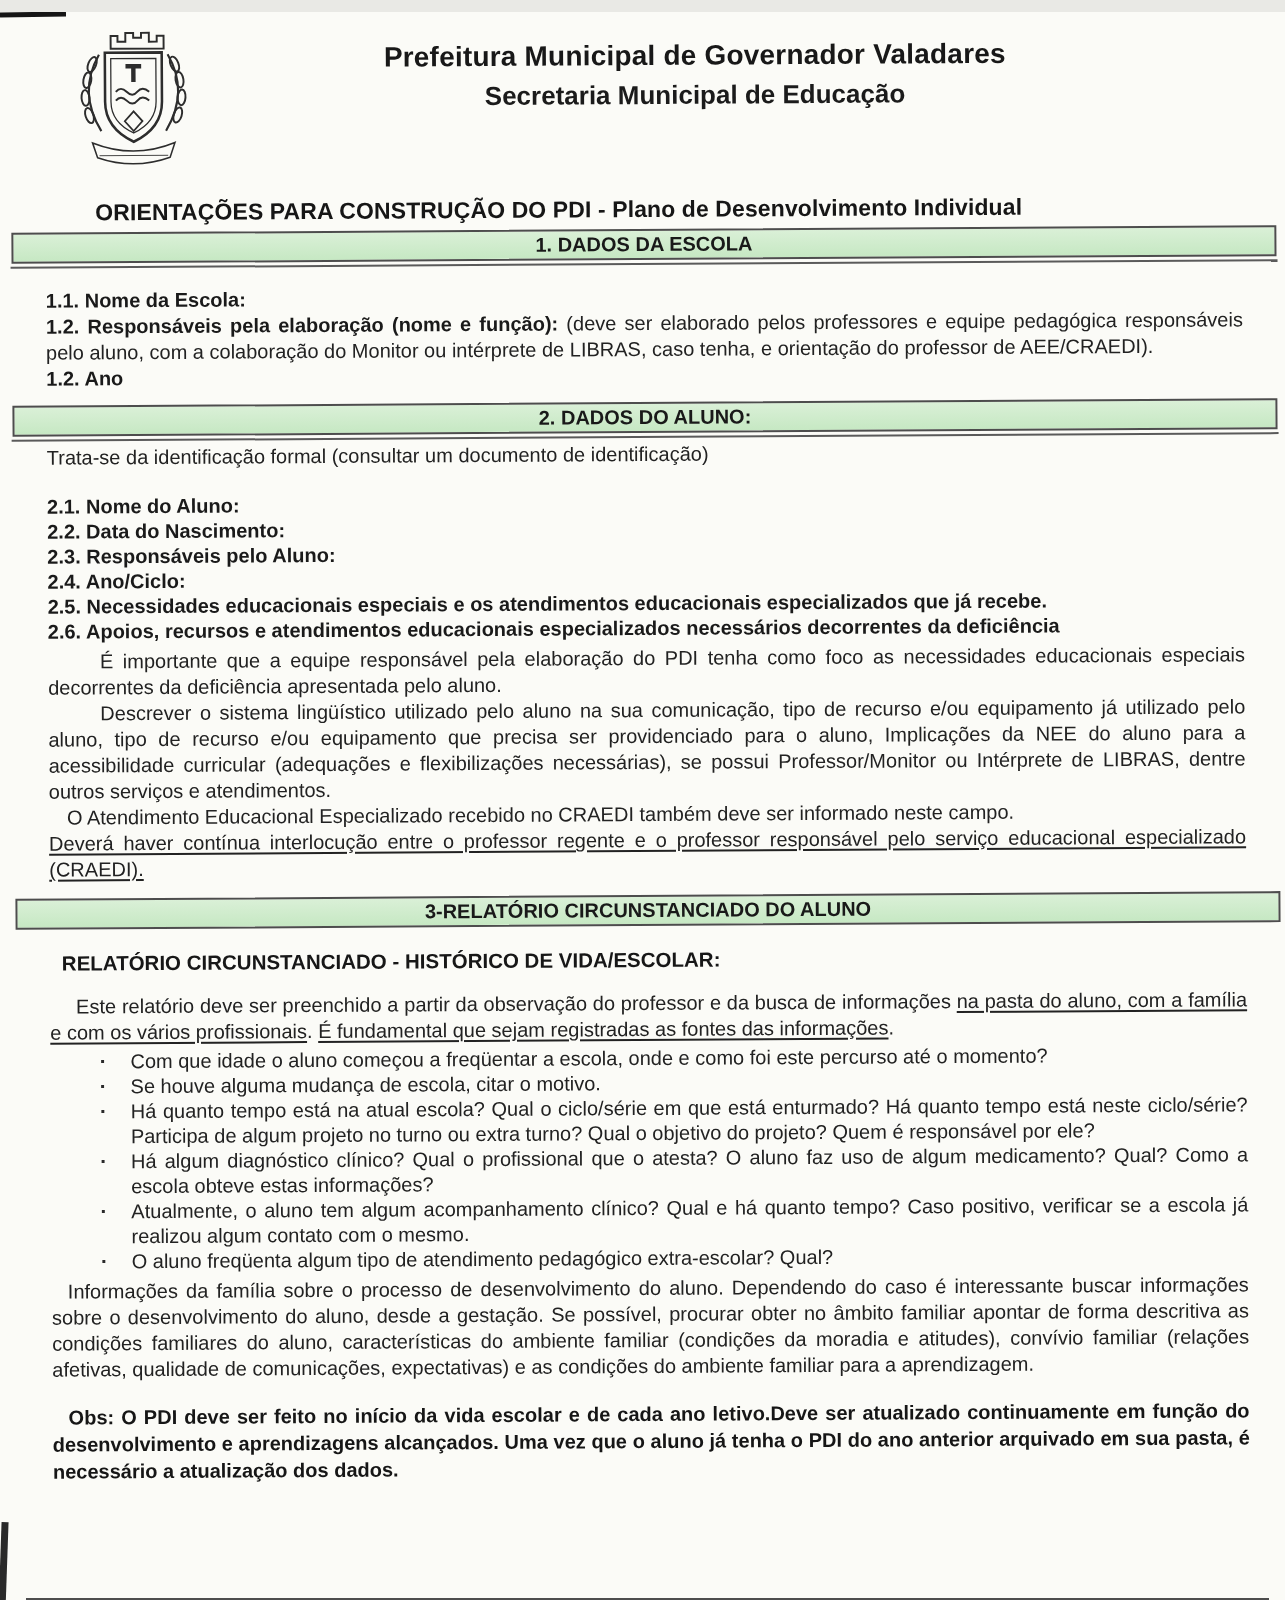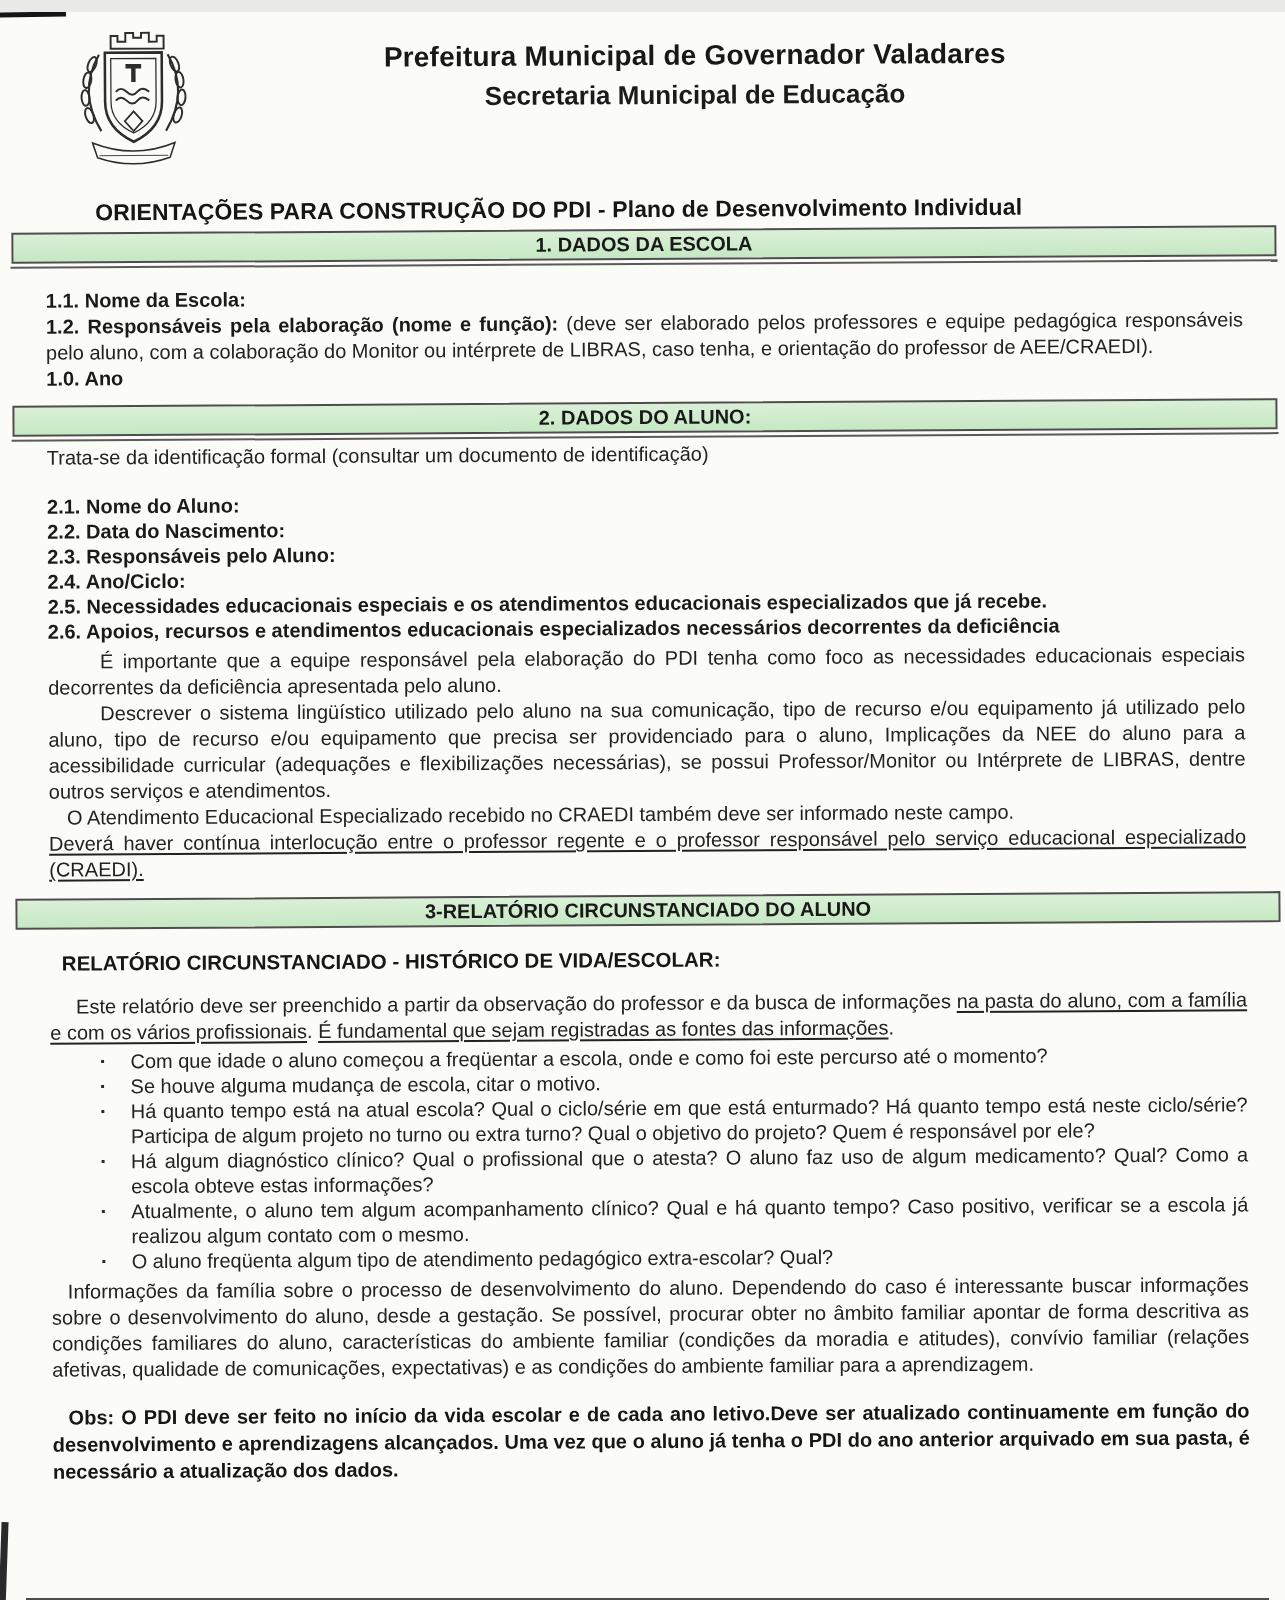--- a/index.html
+++ b/index.html
@@ -137,21 +137,21 @@
 
     <div class="doc-title">ORIENTAÇÕES PARA CONSTRUÇÃO DO PDI - Plano de Desenvolvimento Individual</div>
 
     <div class="section-bar double">
       <span>1. DADOS DA ESCOLA</span>
     </div>
 
     <div class="s1-block txt">
       <p><span class="bold">1.1. Nome da Escola:</span></p>
       <p class="mixed"><span class="bold">1.2. Responsáveis pela elaboração (nome e função):</span><span> (deve ser elaborado pelos professores e equipe pedagógica responsáveis pelo aluno, com a colaboração do Monitor ou intérprete de LIBRAS, caso tenha, e orientação do professor de AEE/CRAEDI).</span></p>
-      <p><span class="bold">1.0. Ano</span></p>
+      <p><span class="bold">1.2. Ano</span></p>
     </div>
 
     <div class="section-bar double bar2">
       <span>2. DADOS DO ALUNO:</span>
     </div>
 
     <p class="txt s2-intro">Trata-se da identificação formal (consultar um documento de identificação)</p>
 
     <div class="s2-items txt">
       <p>2.1. Nome do Aluno:</p>

